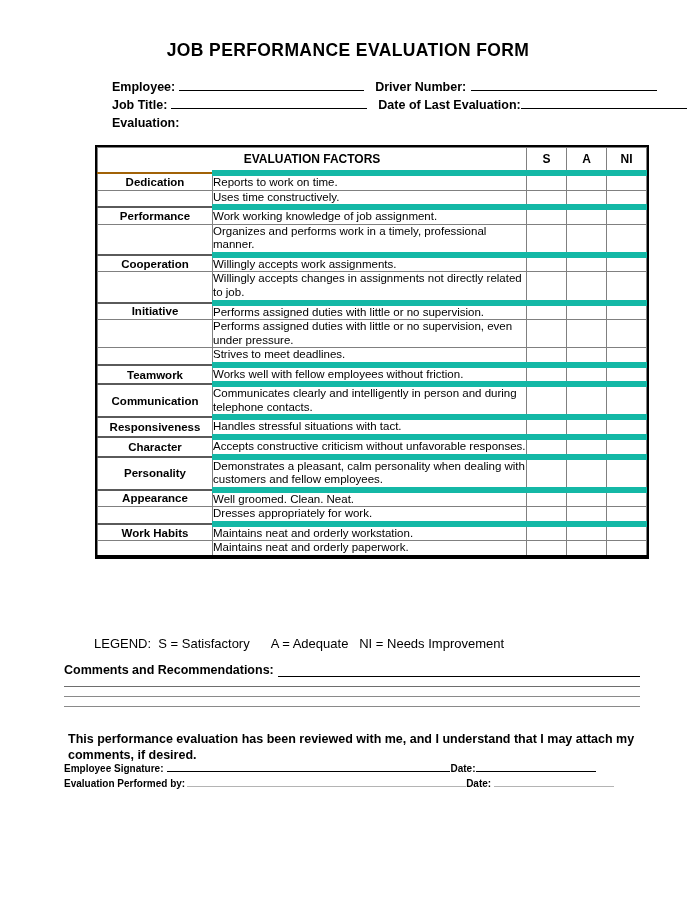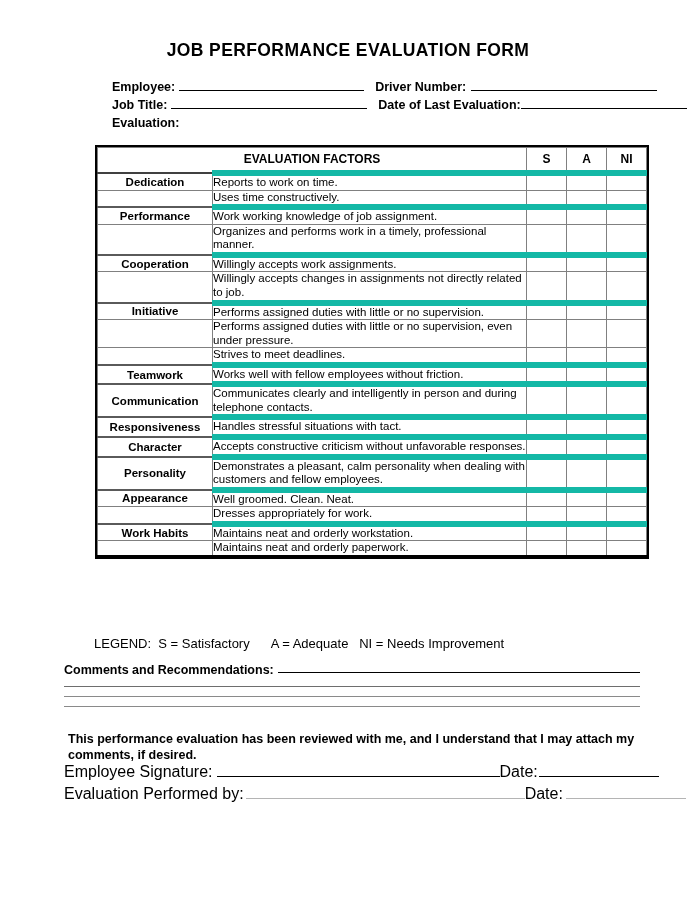--- a/index.html
+++ b/index.html
@@ -96,21 +96,21 @@
   col.c-fac { width: 314px; }
   col.c-s   { width: 40px; }
   col.c-a   { width: 40px; }
   col.c-ni  { width: 40px; }
 
   thead th.hdr-factors {
     text-align: center;
     font-weight: bold;
     font-size: 12px;
     height: 22px;
-    border-bottom: 2px solid #404040;
+    border-bottom: 2px solid #a16207;
   }
   thead th.hdr-scale {
     text-align: center;
     font-weight: bold;
     font-size: 12px;
     border-bottom: 2px solid #000;
   }
   td.cat {
     text-align: center;
     font-weight: bold;
@@ -143,21 +143,21 @@
   .comments {
     position: absolute;
     left: 64px;
     right: 56px;
     top: 663px;
   }
   .cmt-head {
     font-size: 12.5px;
     font-weight: bold;
     display: flex;
-    align-items: flex-start;
+    align-items: flex-end;
     white-space: nowrap;
   }
   .cmt-head .hdr-rule {
     flex: 1 1 auto;
     margin-left: 4px;
     border-bottom: 1.6px solid #000;
   }
   .cmt-line {
     margin-top: 9px;
     border-bottom: 1.5px solid #6e6e6e;
@@ -176,22 +176,22 @@
     font-weight: bold;
     line-height: 1.28;
   }
 
   
   .sigs {
     position: absolute;
     left: 64px;
     right: 56px;
     top: 763px;
-    font-size: 16px;
-    font-weight: normal;
+    font-size: 10px;
+    font-weight: bold;
   }
   .sig-row {
     display: flex;
     align-items: baseline;
     white-space: nowrap;
     margin-bottom: 4px;
   }
   .sig-rule {
     display: inline-block;
     height: 0.75em;

